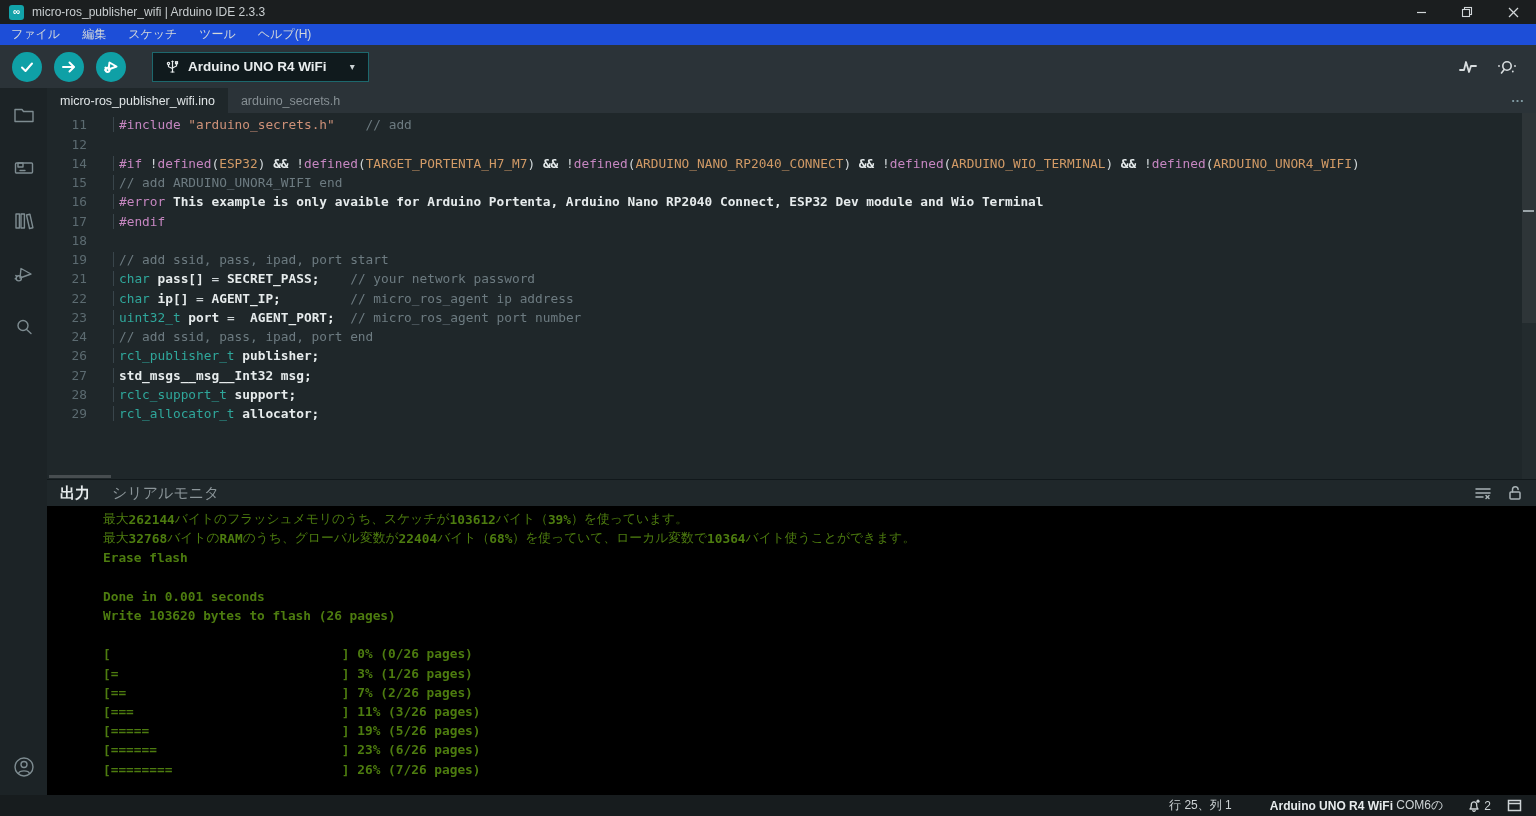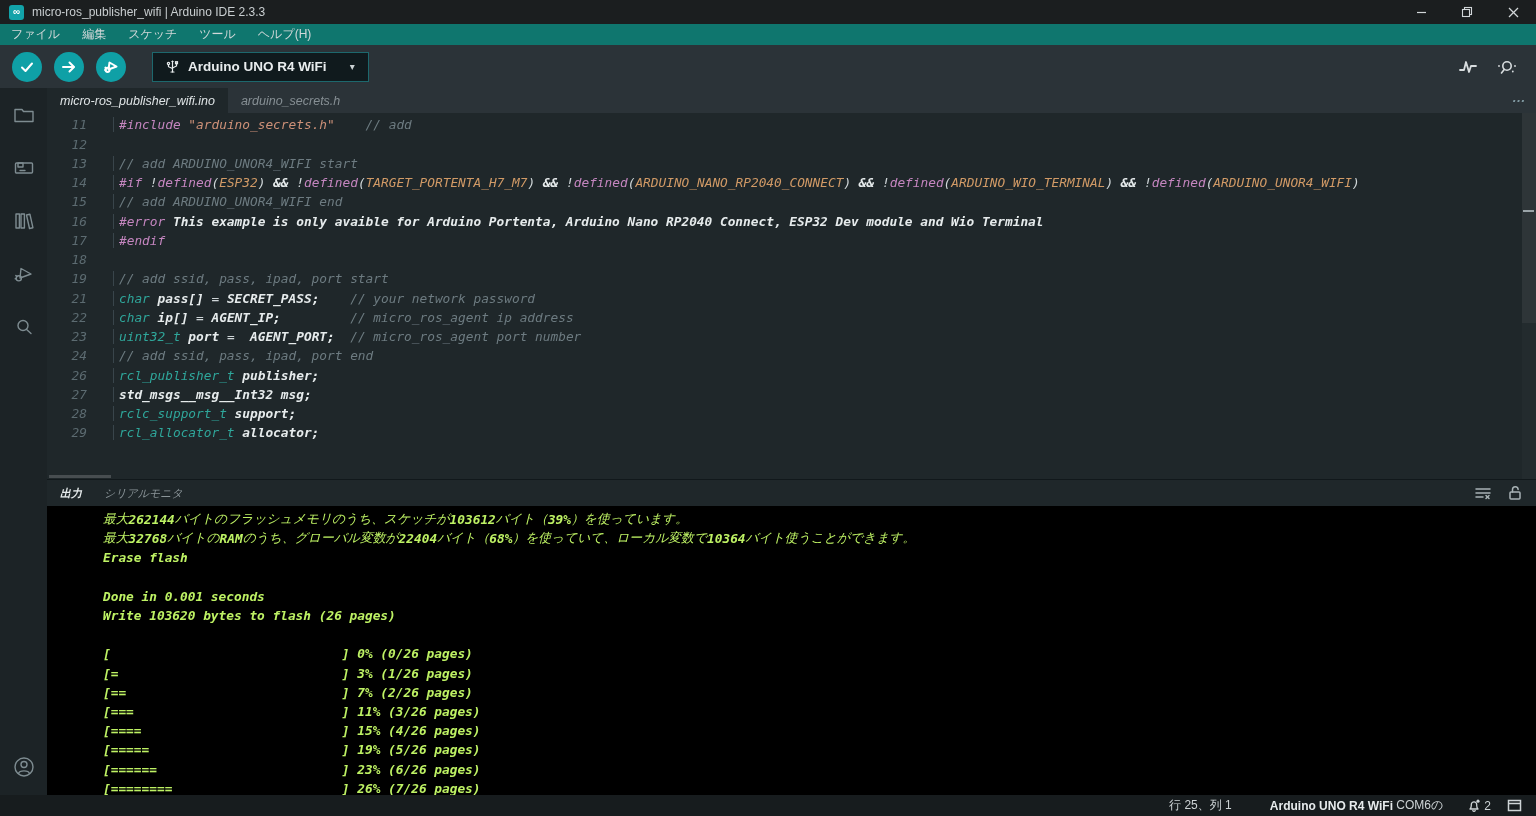--- a/index.html
+++ b/index.html
@@ -7,36 +7,36 @@
     font-family:"Liberation Sans",sans-serif;-webkit-font-smoothing:antialiased;}
 
   
   .titlebar{height:24px;background:#1b1e1f;display:flex;align-items:center;color:#c9ced0;font-size:12px;}
   .app-icon{width:15px;height:15px;border-radius:3px;background:#12a3a9;margin:0 8px 0 9px;
     display:flex;align-items:center;justify-content:center;color:#fff;font-size:10px;font-weight:bold;line-height:1;}
   .win-controls{margin-left:auto;display:flex;height:100%;}
   .win-btn{width:46px;display:flex;align-items:center;justify-content:center;color:#d2d7d9;}
 
   
-  .menubar{height:21px;background:#0f766e;display:flex;align-items:stretch;font-size:12px;color:#d3d8d9;}
+  .menubar{height:21px;background:#1d4ed8;display:flex;align-items:stretch;font-size:12px;color:#d3d8d9;}
   .menu-item{padding:0 11px;display:flex;align-items:center;cursor:default;}
 
   
   .toolbar{height:43px;background:#2b3338;display:flex;align-items:center;}
   .tool-btn{width:30px;height:30px;border-radius:50%;background:#0fa0a6;display:flex;align-items:center;
     justify-content:center;margin-left:12px;flex:none;}
   .tool-btn svg{stroke:#fff;fill:none;stroke-width:2;stroke-linecap:round;stroke-linejoin:round;}
   .board-select{height:30px;margin-left:26px;display:flex;align-items:center;gap:9px;padding:0 13px;
     background:#101a1d;border:1px solid #1d686d;color:#e9edee;font-size:13.5px;font-weight:bold;}
   .board-select .caret{color:#ccd2d4;font-size:10px;margin-left:14px;font-weight:normal;}
   .toolbar-right{margin-left:auto;display:flex;align-items:center;gap:18px;padding-right:18px;}
   .toolbar-right svg{stroke:#d8dddf;fill:none;stroke-width:1.6;stroke-linecap:round;stroke-linejoin:round;}
 
   
-  .main{display:flex;height:707px;font-style:italic;}
+  .main{display:flex;height:707px;}
   .activitybar{width:47px;background:#1c2326;display:flex;flex-direction:column;align-items:center;flex:none;}
   .act-icon{height:53px;width:47px;display:flex;align-items:center;justify-content:center;color:#7e8c91;}
   .act-icon svg{stroke:currentColor;fill:none;stroke-width:1.4;stroke-linecap:round;stroke-linejoin:round;}
   .act-spacer{flex:1;}
   .act-account{margin-bottom:12px;height:32px;}
 
   .content{flex:1;display:flex;flex-direction:column;min-width:0;}
 
   
   .tabbar{height:25px;background:#2b3338;display:flex;align-items:stretch;font-size:12.5px;position:relative;}
@@ -59,28 +59,28 @@
   .tok-id{color:#e6ebec;font-weight:bold;}
   .tok-op{color:#e6ebec;font-weight:bold;}
   .tok-pl{color:#cfd6d8;}
   .v-scrollbar{position:absolute;right:0;top:0;width:14px;height:100%;background:rgba(255,255,255,0.02);}
   .v-thumb{position:absolute;right:0;top:0;width:14px;height:210px;background:rgba(255,255,255,0.05);}
   .v-marker{position:absolute;right:2px;top:97px;width:11px;height:2px;background:#9aa4a8;}
   .h-scrollbar{position:absolute;left:2px;bottom:1px;width:62px;height:3px;background:rgba(255,255,255,0.18);}
 
   
   .panelhead{height:27px;background:#1f272a;border-top:1px solid #11181b;display:flex;align-items:center;
-    font-size:11px;padding-left:7px;}
+    font-size:15px;padding-left:7px;}
   .panel-tab{padding:0 6px;color:#8b9599;}
   .panel-tab.active{color:#e6ebec;font-weight:bold;}
   .panel-tab + .panel-tab{margin-left:10px;}
   .panel-icons{margin-left:auto;display:flex;align-items:center;gap:16px;padding-right:14px;}
   .panel-icons svg{stroke:#a9b3b6;fill:none;stroke-width:1.5;stroke-linecap:round;stroke-linejoin:round;}
 
-  .console{height:289px;background:#000;overflow:hidden;padding:4px 0 0 56px;color:#bef264;
+  .console{height:289px;background:#000;overflow:hidden;padding:4px 0 0 56px;color:#4d7c0f;
     font-family:"DejaVu Sans Mono",monospace;font-size:12.8px;}
   .con-line{height:19.2px;white-space:pre;display:flex;align-items:center;}
   .con-b{font-weight:bold;}
 
   
   .statusbar{height:21px;background:#171c1e;display:flex;align-items:center;justify-content:flex-end;
     font-size:12px;color:#ced4d6;gap:0;}
   .status-item{display:flex;align-items:center;padding:0 8px;height:100%;}
   .status-cursor{margin-right:22px;}
   .status-board{font-weight:bold;color:#e7ebec;}
@@ -223,21 +223,20 @@
     <div class="tabbar">
       <div class="tab active">micro-ros_publisher_wifi.ino</div>
         <div class="tab">arduino_secrets.h</div>
         <div class="tab-dots">⋯</div>
     </div>
 
     <div class="editor">
       <div>
           <div class="code-line"><span class="gutter">11</span><span class="code"><span class="tok-pp">#include</span><span class="tok-pl"> </span><span class="tok-str">"arduino_secrets.h"</span><span class="tok-pl">    </span><span class="tok-com">// add</span></span></div>
           <div class="code-line"><span class="gutter">12</span><span class="code"><span class="tok-pl"></span></span></div>
-          <div class="code-line"><span class="gutter">13</span><span class="code"><span class="tok-com">// add ARDUINO_UNOR4_WIFI start</span></span></div>
           <div class="code-line"><span class="gutter">14</span><span class="code"><span class="tok-pp">#if</span><span class="tok-pl"> !</span><span class="tok-pp">defined</span><span class="tok-pl">(</span><span class="tok-mac">ESP32</span><span class="tok-pl">) </span><span class="tok-op">&amp;&amp;</span><span class="tok-pl"> !</span><span class="tok-pp">defined</span><span class="tok-pl">(</span><span class="tok-mac">TARGET_PORTENTA_H7_M7</span><span class="tok-pl">) </span><span class="tok-op">&amp;&amp;</span><span class="tok-pl"> !</span><span class="tok-pp">defined</span><span class="tok-pl">(</span><span class="tok-mac">ARDUINO_NANO_RP2040_CONNECT</span><span class="tok-pl">) </span><span class="tok-op">&amp;&amp;</span><span class="tok-pl"> !</span><span class="tok-pp">defined</span><span class="tok-pl">(</span><span class="tok-mac">ARDUINO_WIO_TERMINAL</span><span class="tok-pl">) </span><span class="tok-op">&amp;&amp;</span><span class="tok-pl"> !</span><span class="tok-pp">defined</span><span class="tok-pl">(</span><span class="tok-mac">ARDUINO_UNOR4_WIFI</span><span class="tok-pl">)</span></span></div>
           <div class="code-line"><span class="gutter">15</span><span class="code"><span class="tok-com">// add ARDUINO_UNOR4_WIFI end</span></span></div>
           <div class="code-line"><span class="gutter">16</span><span class="code"><span class="tok-pp">#error</span><span class="tok-id"> This example is only avaible for Arduino Portenta, Arduino Nano RP2040 Connect, ESP32 Dev module and Wio Terminal</span></span></div>
           <div class="code-line"><span class="gutter">17</span><span class="code"><span class="tok-pp">#endif</span></span></div>
           <div class="code-line"><span class="gutter">18</span><span class="code"><span class="tok-pl"></span></span></div>
           <div class="code-line"><span class="gutter">19</span><span class="code"><span class="tok-com">// add ssid, pass, ipad, port start</span></span></div>
           <div class="code-line"><span class="gutter">21</span><span class="code"><span class="tok-typ">char</span><span class="tok-id"> pass[]</span><span class="tok-pl"> = </span><span class="tok-id">SECRET_PASS;</span><span class="tok-pl">    </span><span class="tok-com">// your network password</span></span></div>
           <div class="code-line"><span class="gutter">22</span><span class="code"><span class="tok-typ">char</span><span class="tok-id"> ip[]</span><span class="tok-pl"> = </span><span class="tok-id">AGENT_IP;</span><span class="tok-pl">         </span><span class="tok-com">// micro_ros_agent ip address</span></span></div>
           <div class="code-line"><span class="gutter">23</span><span class="code"><span class="tok-typ">uint32_t</span><span class="tok-id"> port</span><span class="tok-pl"> =  </span><span class="tok-id">AGENT_PORT;</span><span class="tok-pl">  </span><span class="tok-com">// micro_ros_agent port number</span></span></div>
           <div class="code-line"><span class="gutter">24</span><span class="code"><span class="tok-com">// add ssid, pass, ipad, port end</span></span></div>
@@ -276,21 +275,20 @@
         <div class="con-line"><span>最大</span><span class="con-b">32768</span><span>バイトの</span><span class="con-b">RAM</span><span>のうち、グローバル変数が</span><span class="con-b">22404</span><span>バイト（</span><span class="con-b">68%</span><span>）を使っていて、ローカル変数で</span><span class="con-b">10364</span><span>バイト使うことができます。</span></div>
         <div class="con-line"><span class="con-b">Erase flash</span></div>
         <div class="con-line"><span> </span></div>
         <div class="con-line"><span class="con-b">Done in 0.001 seconds</span></div>
         <div class="con-line"><span class="con-b">Write 103620 bytes to flash (26 pages)</span></div>
         <div class="con-line"><span> </span></div>
         <div class="con-line"><span class="con-b">[                              ] 0% (0/26 pages)</span></div>
         <div class="con-line"><span class="con-b">[=                             ] 3% (1/26 pages)</span></div>
         <div class="con-line"><span class="con-b">[==                            ] 7% (2/26 pages)</span></div>
         <div class="con-line"><span class="con-b">[===                           ] 11% (3/26 pages)</span></div>
-        <div class="con-line"><span class="con-b">[====                          ] 15% (4/26 pages)</span></div>
         <div class="con-line"><span class="con-b">[=====                         ] 19% (5/26 pages)</span></div>
         <div class="con-line"><span class="con-b">[======                        ] 23% (6/26 pages)</span></div>
         <div class="con-line"><span class="con-b">[========                      ] 26% (7/26 pages)</span></div>
       </div>
 
   </div>
 </div>
 
 <div class="statusbar">
   <div class="status-item status-cursor">行 25、列 1</div>

